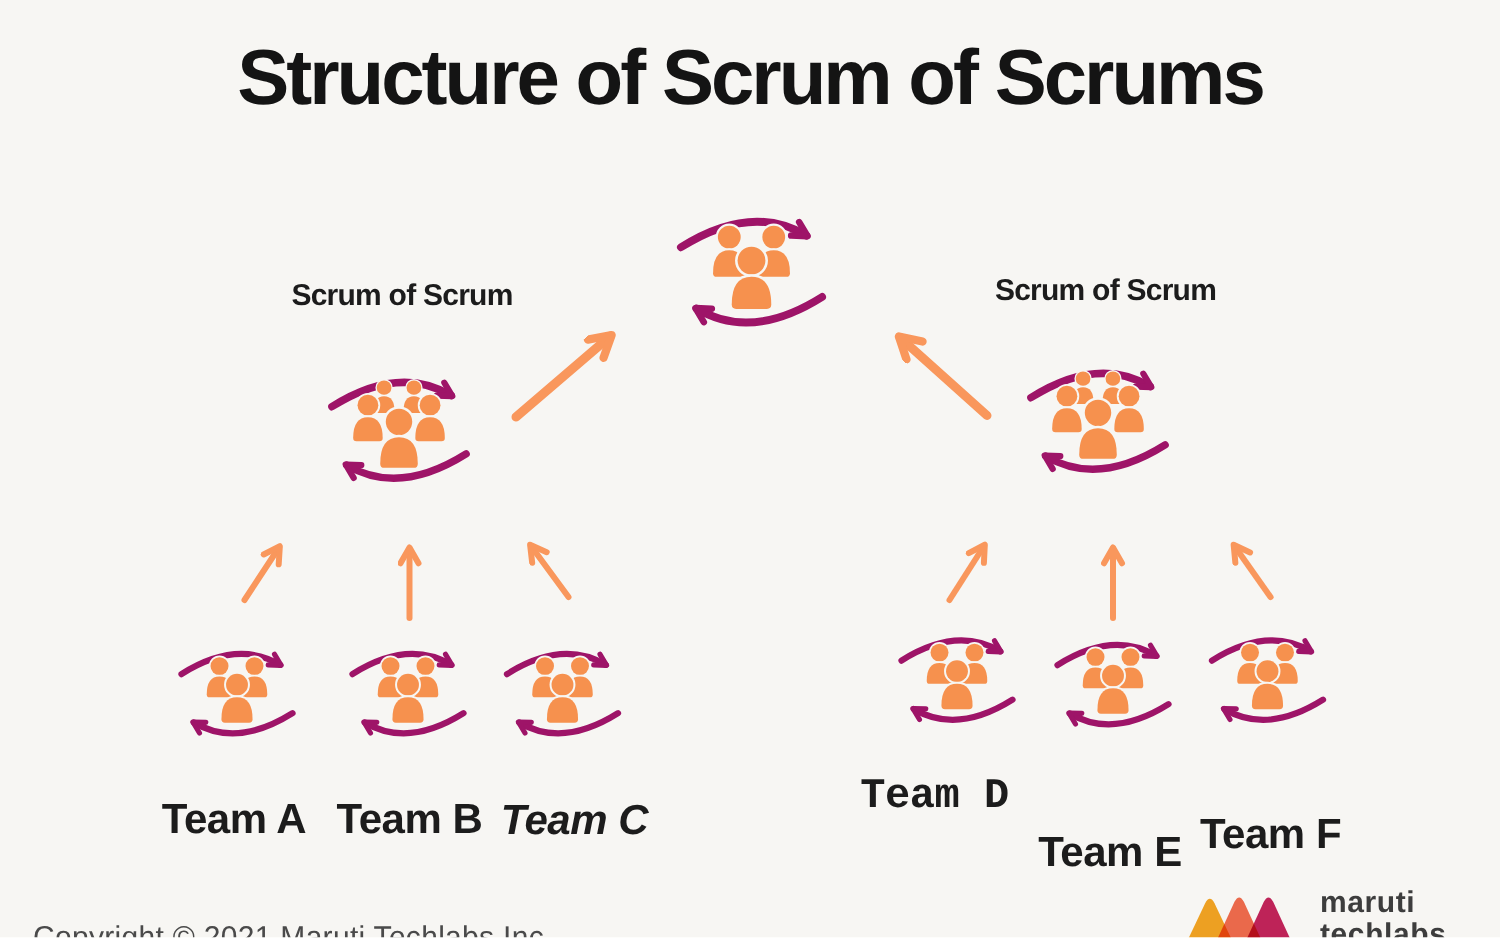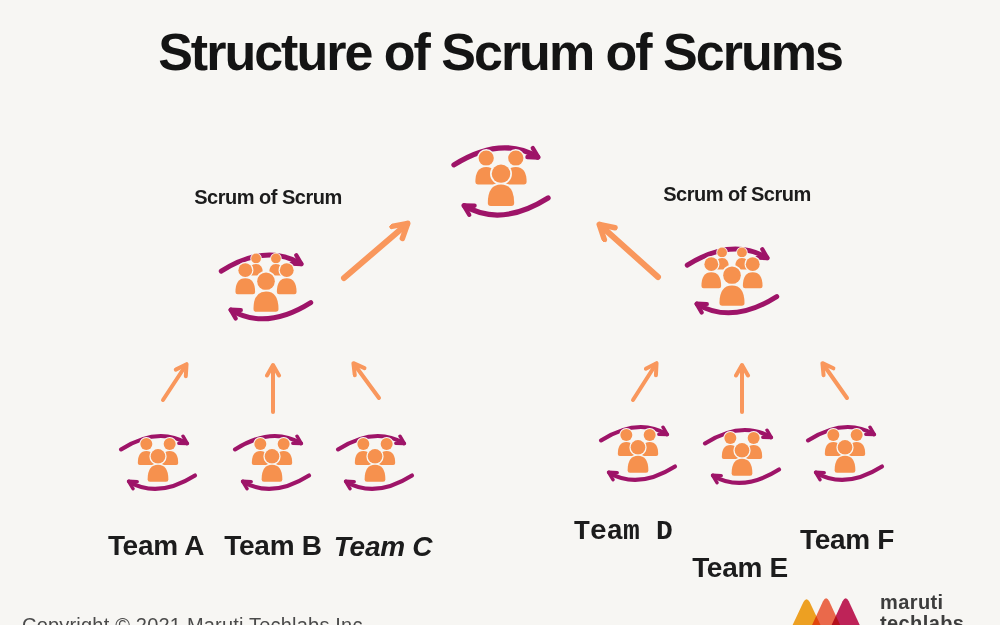--- a/index.html
+++ b/index.html
@@ -328,21 +328,21 @@
     </div>
 
   <div class="label sos-label" style="left:268px; top:186px;">Scrum of Scrum</div>
   <div class="label sos-label" style="left:737px; top:183px;">Scrum of Scrum</div>
 
   <div class="label team-label" style="left:156px; top:530px;">Team A</div>
   <div class="label team-label" style="left:273px; top:530px;text-align:center;">Team B</div>
   <div class="label team-label" style="left:383px; top:531px;font-style:italic;">Team C</div>
   <div class="label team-label" style="left:623px; top:516px;font-family:Liberation Mono, monospace;">Team D</div>
   <div class="label team-label" style="left:740px; top:552px;">Team E</div>
-  <div class="label team-label" style="left:847px; top:524px;">Team F</div>
+  <div class="label team-label" style="left:847px; top:540px;">Team F</div>
 
   <div class="copyright">Copyright © 2021 Maruti Techlabs Inc.</div>
 
   <svg class="logo" viewBox="0 0 90 45">
     <path class="tri tri-1" d="M1 45 L18.5 8 Q22 1.5 25.5 8 L43 45 Z"></path>
     <path class="tri tri-2" d="M23 45 L40.5 7 Q44 0.5 47.5 7 L65 45 Z"></path>
     <path class="tri tri-3" d="M45 45 L62.5 7 Q66 0.5 69.5 7 L87 45 Z"></path>
   </svg>
   <div class="logo-text">
     <div>maruti</div>

